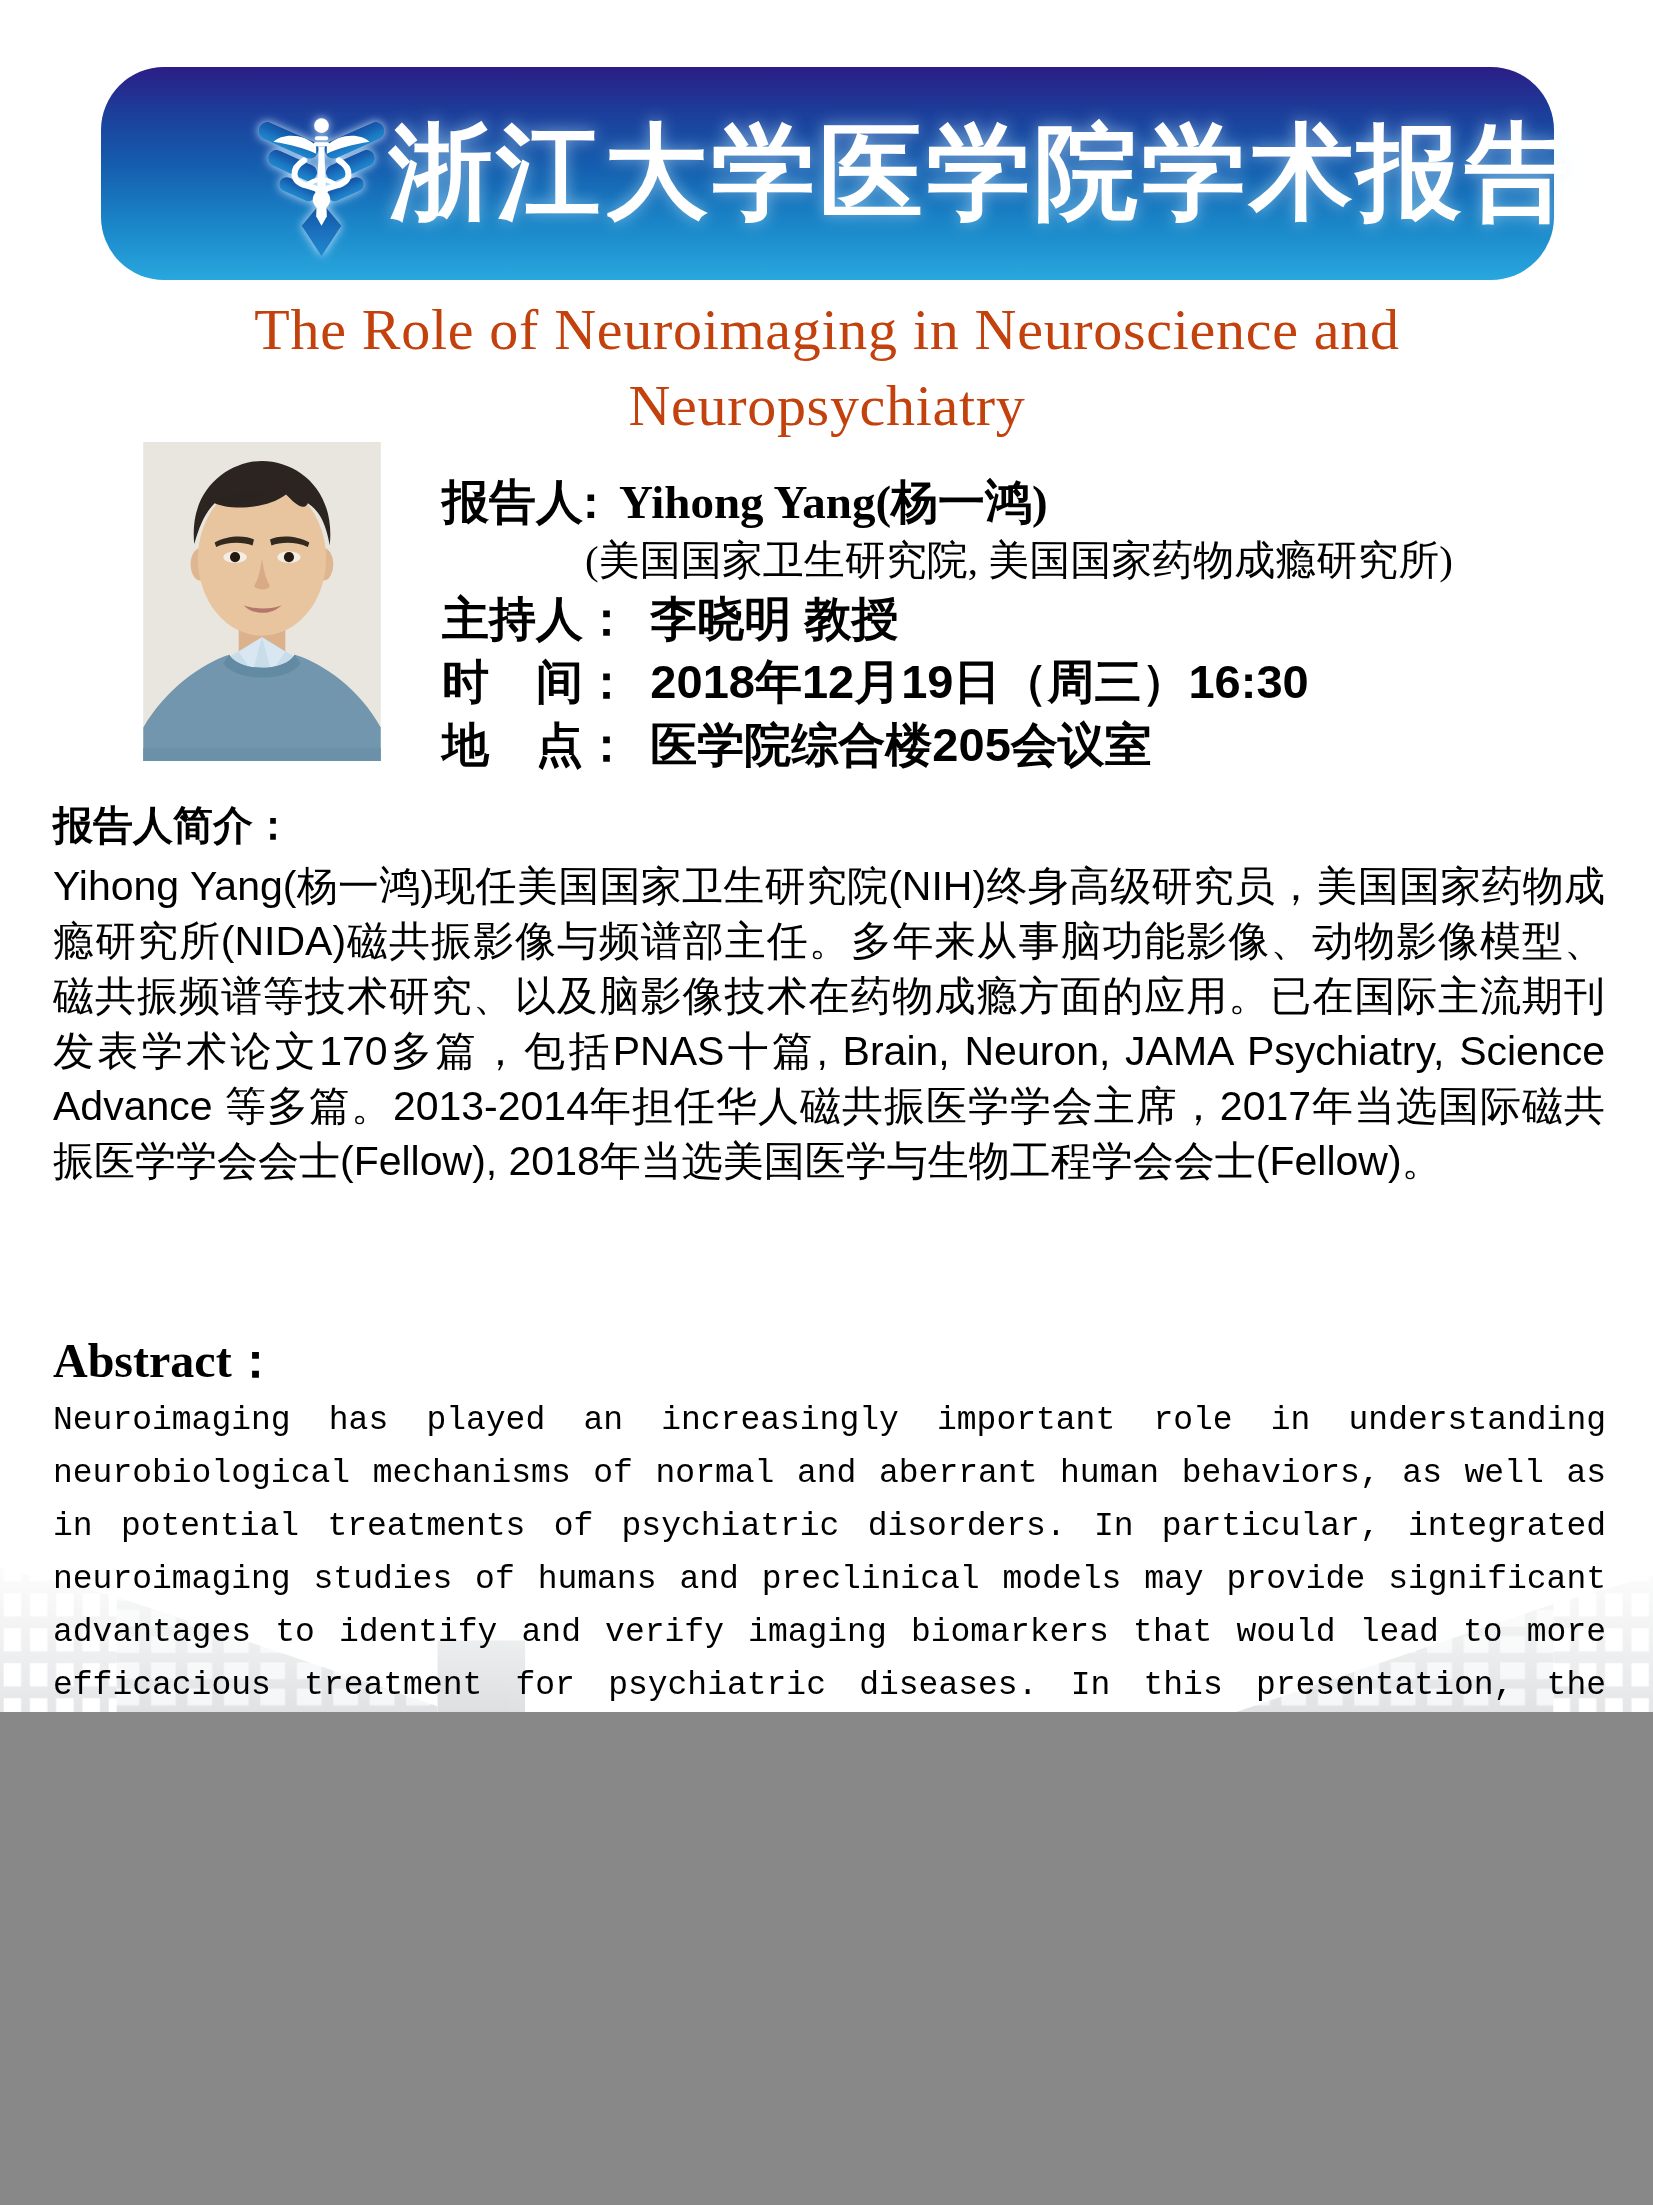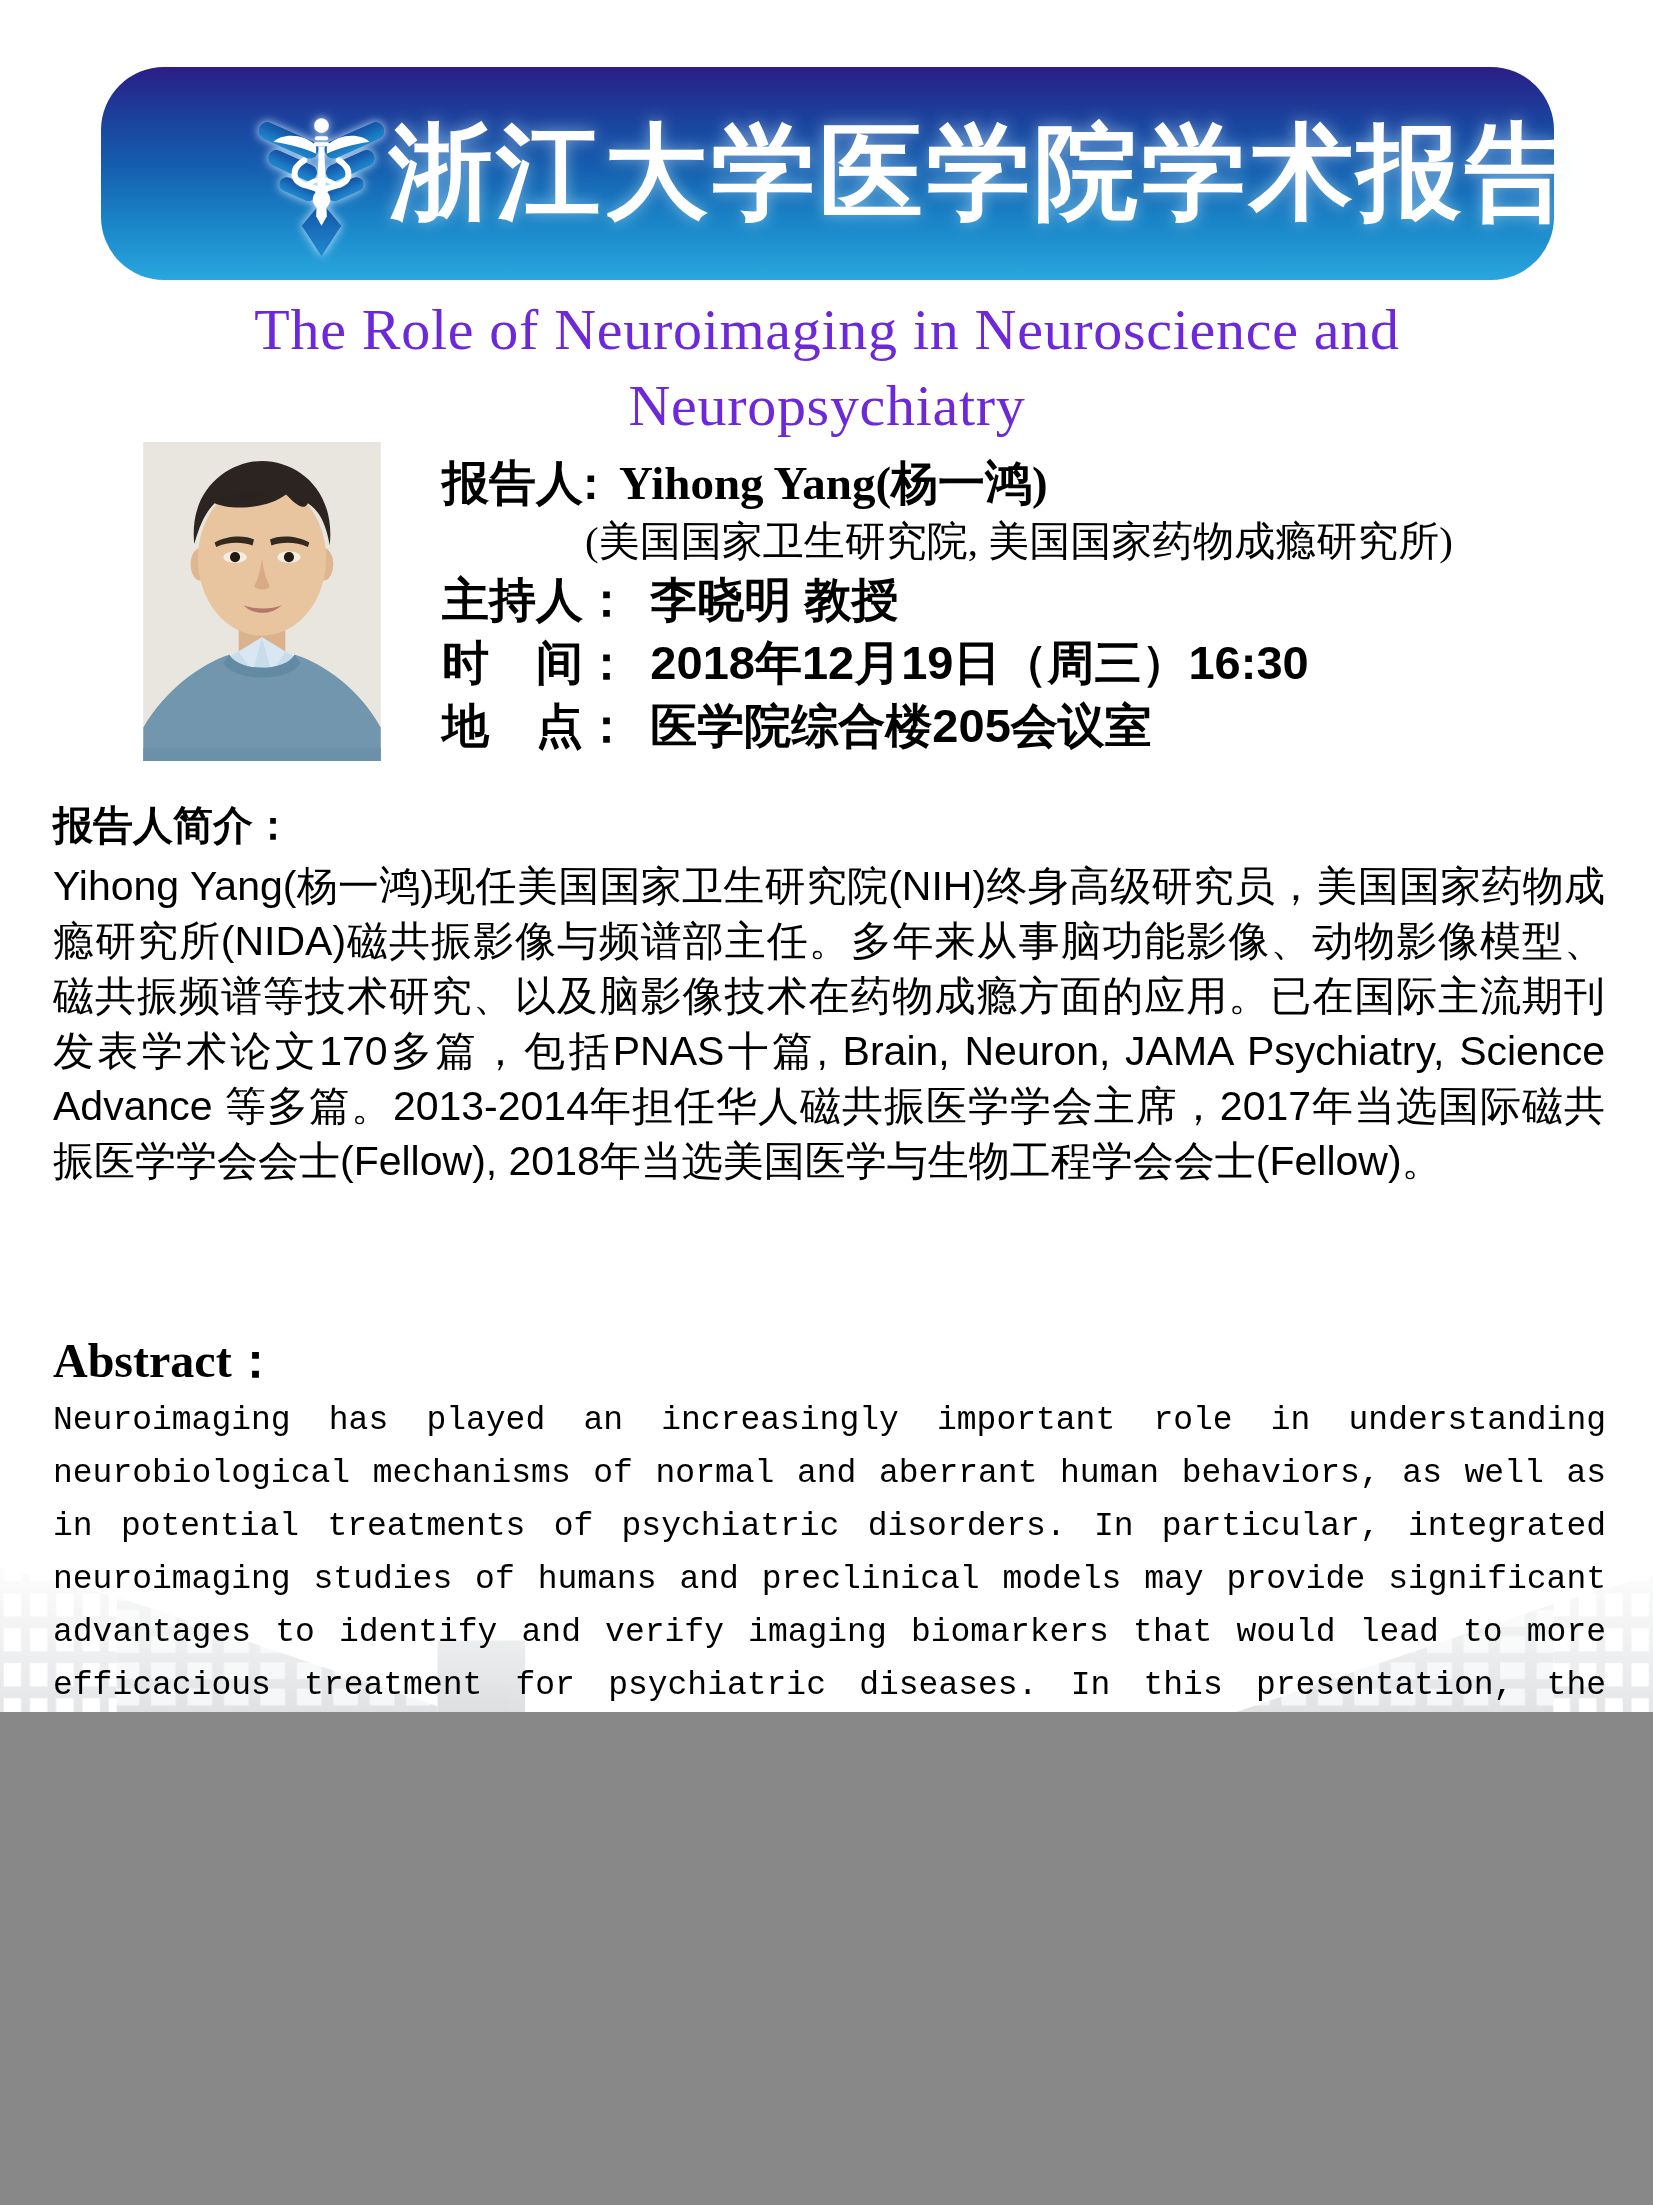--- a/index.html
+++ b/index.html
@@ -19,27 +19,27 @@
   .banner-title{
     position:absolute; left:328px; right:22px; top:0; height:100%;
     display:flex; align-items:center; justify-content:center;
     color:#ffffff; font-size:104px; font-weight:bold; letter-spacing:3.6px;
     text-shadow:0 0 16px rgba(210,240,255,.55);
     font-family:"Liberation Sans", sans-serif; white-space:nowrap;
   }
   
   .title{
     position:absolute; left:0; top:292px; width:100%;
-    text-align:center; color:#6d28d9;
+    text-align:center; color:#c2410c;
     font-family:"Liberation Serif", serif; font-weight:400;
     font-size:58px; line-height:76px; letter-spacing:0.7px;
   }
   
   .photo{position:absolute; left:143px; top:442px; width:238px; height:319px;}
-  .info{position:absolute; left:442px; top:451px; width:1196px;}
+  .info{position:absolute; left:442px; top:470px; width:1196px;}
   .info .line{font-size:47px; font-weight:bold; line-height:63px; white-space:nowrap;}
   .info .line .lab{margin-right:7.3px;}
   .info .affil{
     font-size:41px; font-weight:normal; line-height:53px;
     padding-left:143px; font-family:"Liberation Serif", serif; white-space:nowrap;
   }
   .info .val-serif{font-family:"Liberation Serif", serif;}
   
   .bio-heading{
     position:absolute; left:53px; top:798px; font-size:40px; font-weight:bold;

